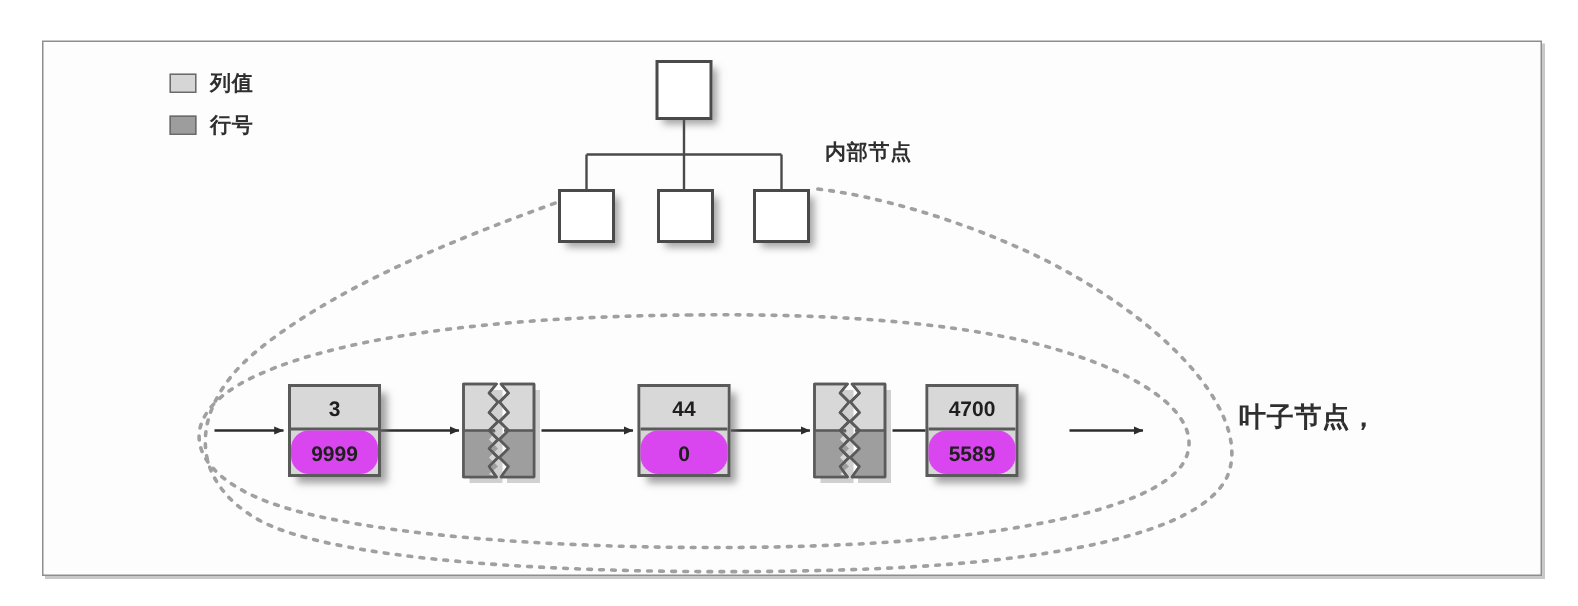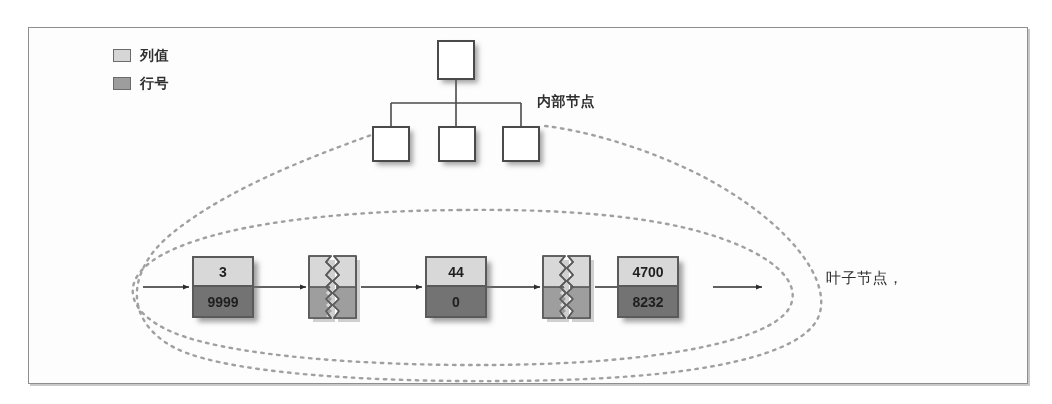--- a/index.html
+++ b/index.html
@@ -80,34 +80,34 @@
     box-sizing: border-box;
     box-shadow: 4px 4px 5px -1px rgba(90,90,90,.55);
   }
   #node-root  { left: 437px; top: 40px;  width: 38px; height: 40px; }
   #node-c1    { left: 372px; top: 126px; width: 38px; height: 36px; }
   #node-c2    { left: 438px; top: 126px; width: 38px; height: 36px; }
   #node-c3    { left: 502px; top: 126px; width: 38px; height: 36px; }
 
   .label-internal {
     position: absolute;
-    left: 537px;
+    left: 550px;
     top: 93px;
     font-size: 14px;
     font-weight: 600;
     color: #2f2f2f;
     letter-spacing: .5px;
   }
 
   .label-leaf {
     position: absolute;
     left: 826px;
     top: 266px;
-    font-size: 15px;
-    font-weight: 400;
+    font-size: 18px;
+    font-weight: 700;
     color: #2f2f2f;
     letter-spacing: .5px;
     line-height: 24px;
   }
   .label-leaf div { white-space: nowrap; }
 
   
   .leaf-box {
     position: absolute;
     top: 256px;
@@ -126,21 +126,22 @@
     justify-content: center;
     font-size: 14px;
     color: #1f1f1f;
     font-weight: 600;
   }
   .leaf-cell.top {
     background: #d8d8d8;
     border-bottom: 2px solid #5a5a5a;
   }
   .leaf-cell.bottom {
-    background: #737373;
+    background: #d946ef;
+    border-radius: 12px;
   }
   #leaf-1 { left: 192px; }
   #leaf-2 { left: 425px; }
   #leaf-3 { left: 617px; }
 </style>
 </head>
 <body>
 
 <div id="page">
 
@@ -266,20 +267,20 @@
     <div class="leaf-cell bottom">9999</div>
   </div>
 
   <div class="leaf-box" id="leaf-2">
     <div class="leaf-cell top">44</div>
     <div class="leaf-cell bottom">0</div>
   </div>
 
   <div class="leaf-box" id="leaf-3">
     <div class="leaf-cell top">4700</div>
-    <div class="leaf-cell bottom">8232</div>
+    <div class="leaf-cell bottom">5589</div>
   </div>
 
   <div class="label-leaf">
     <div>叶子节点，</div>
   </div>
 
 </div>
 
 </body></html>

